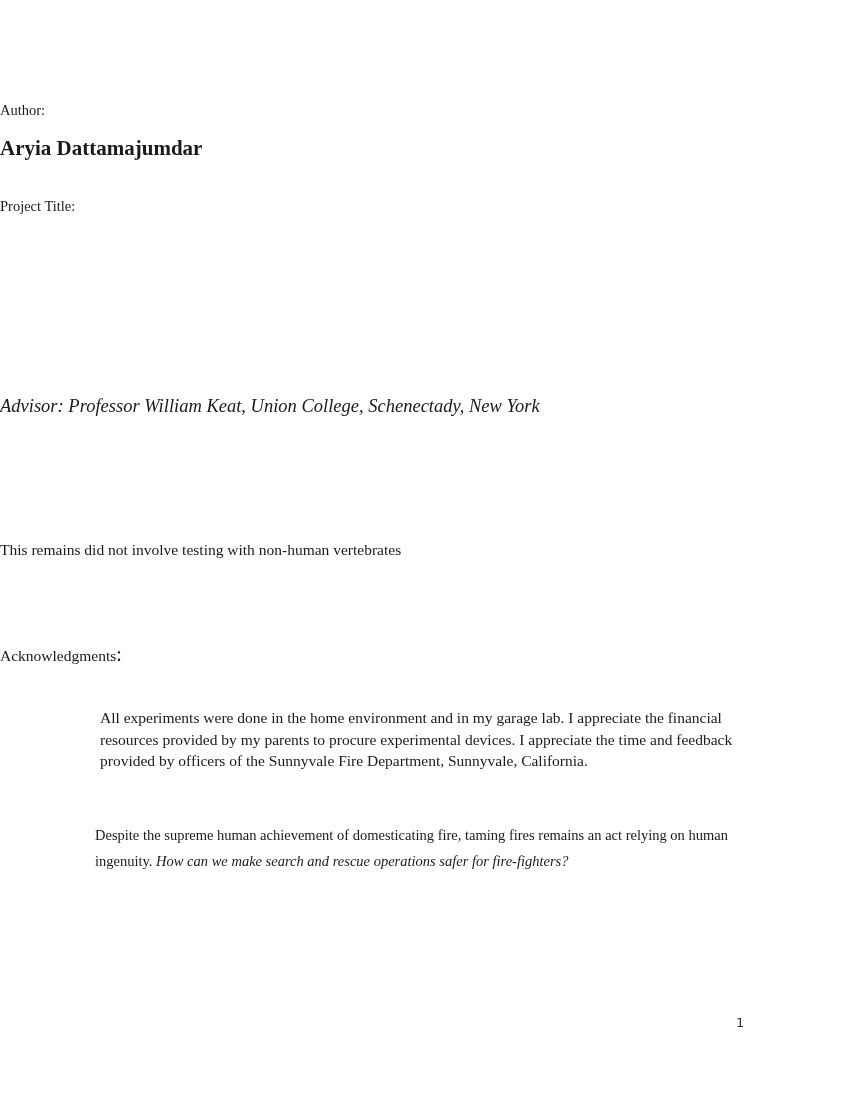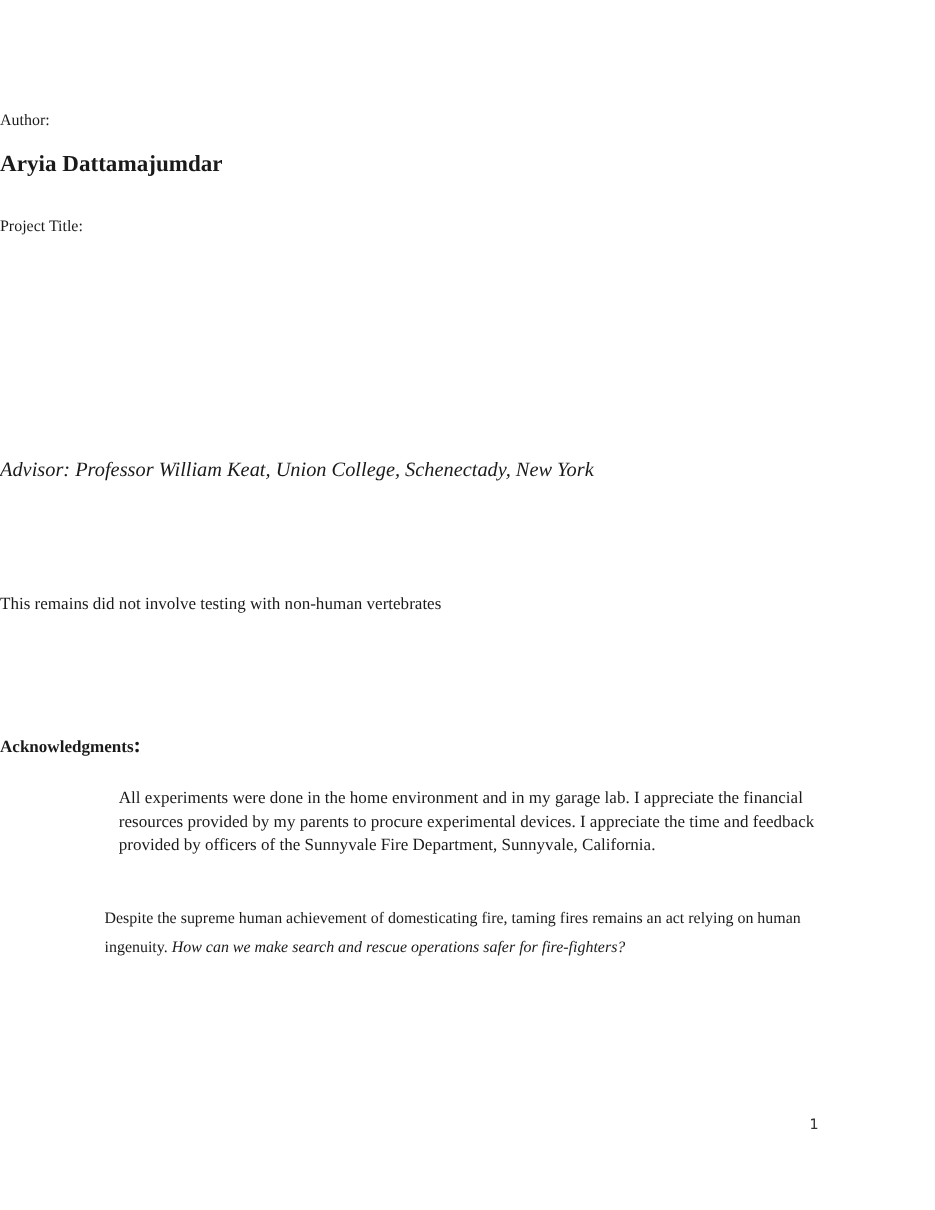--- a/index.html
+++ b/index.html
@@ -47,45 +47,45 @@
     .project-title {
       top: 230px;
       left: 95px;
       width: 660px;
       font-size: 28px;
       line-height: 38px;
       font-weight: bold;
       letter-spacing: -0.2px;
     }
     .advisor {
-      top: 417px;
+      top: 395px;
       font-size: 18.5px;
       line-height: 22px;
       font-style: italic;
     }
     .ethics-note {
       top: 540px;
       font-size: 15.5px;
       line-height: 20px;
     }
     .ack-heading {
-      top: 668px;
+      top: 644px;
       font-size: 15.5px;
       line-height: 20px;
-      font-weight: bold;
+      font-weight: normal;
     }
     .ack-heading .colon {
       font-size: 20px;
     }
     .ack-body {
       position: absolute;
       top: 707px;
       left: 100px;
       width: 660px;
-      margin: 8px;
+      margin: 0;
       font-size: 15.5px;
       line-height: 21.5px;
       text-align: left;
     }
     .quote {
       top: 822px;
       left: 95px;
       width: 660px;
       font-size: 14.5px;
       line-height: 26px;

